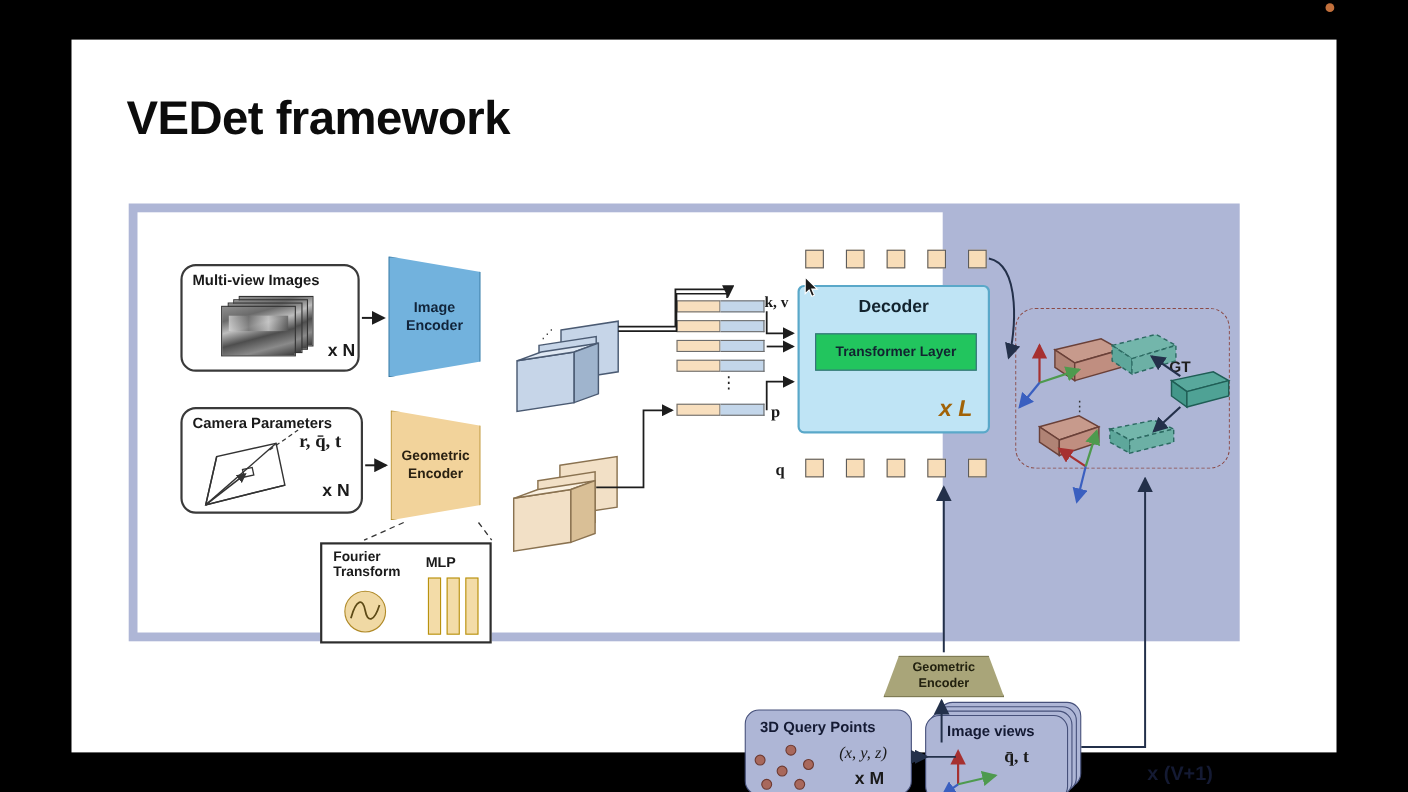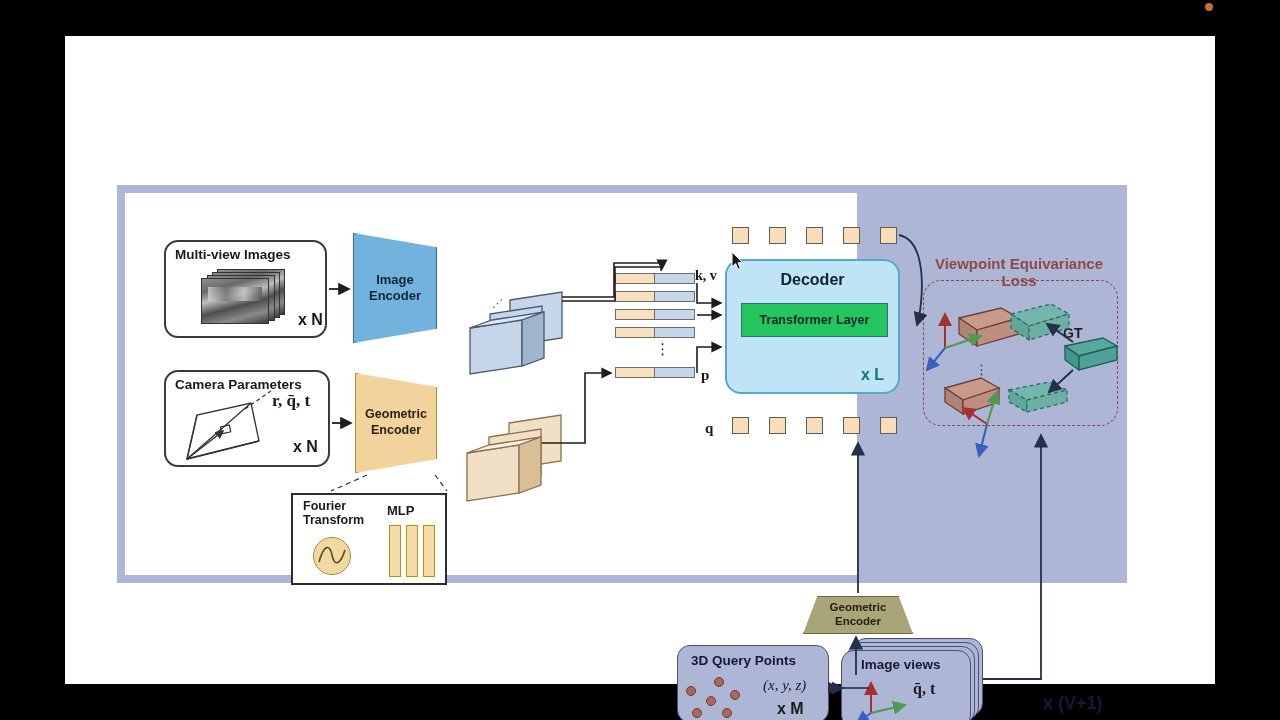--- a/index.html
+++ b/index.html
@@ -109,30 +109,30 @@
 
   
   .trow { position: absolute; height: 11px; display: flex; }
   .tkA { width: 40px; height: 100%; background: #f8dfbe; border: 1.2px solid #6d6d6d; }
   .tkB { width: 40px; height: 100%; background: #c3d6ea; border: 1.2px solid #6d6d6d; border-left: none;}
   .dots-v { position: absolute; color:#222; font-size: 15px; letter-spacing:0; line-height:4px;}
 
   
   .decoder {
     position: absolute; left: 608px; top: 74px; width: 175px; height: 135px;
-    background: #bfe4f5; border: 2px solid #5aa8c9; border-radius: 16px;
+    background: #bfe4f5; border: 2px solid #5aa8c9; border-radius: 6px;
   }
   .dec-title { position:absolute; width:100%; top:10px; text-align:center; font-size:16px; font-weight:bold; color:#12232e;}
   .tlayer {
     position: absolute; left: 14px; top: 42px; width: 147px; height: 34px;
     background: #22c55e; border: 1.4px solid #3b6a80;
     display:flex; align-items:center; justify-content:center;
     font-size: 12.5px; font-weight: bold; color:#122430;
   }
-  .xl { position:absolute; right: 14px; bottom: 8px; font-size: 16px; font-weight:bold; color:#0f766e;}
+  .xl { position:absolute; right: 14px; bottom: 8px; font-size: 21px; font-weight:bold; color:#a16207;font-style:italic;}
 
   .sq {
     position: absolute; width: 17px; height: 17px;
     background: #f8ddb8; border: 1.6px solid #5c5c5c;
   }
 
   
   .loss-title {
     position: absolute; left: 802px; top: 70px; width: 200px; text-align:center;
     font-size: 15px; font-weight: bold; color: #8b4a46;
@@ -174,20 +174,21 @@
 </style>
 </head>
 <body>
 
 <div id="root">
 
   <div class="corner-dot"></div>
 
   <div class="slide">
 
+    <div class="slide-title">VEDet framework</div>
 
     <div class="figure">
 
       <div class="fig-white"></div>
 
       <div class="rbox mvi"></div>
       <div class="lbl mvi-title">Multi-view Images</div>
       <div class="photo-stack">
         <div class="photo" style="left:16px;top:0px;"></div>
         <div class="photo" style="left:11px;top:3px;"></div>
@@ -300,21 +301,20 @@
       <div class="sq" style="left:689px; top:42px;"></div>
       <div class="sq" style="left:726px; top:42px;"></div>
       <div class="sq" style="left:763px; top:42px;"></div>
 
       <div class="sq" style="left:615px; top:232px;"></div>
       <div class="sq" style="left:652px; top:232px;"></div>
       <div class="sq" style="left:689px; top:232px;"></div>
       <div class="sq" style="left:726px; top:232px;"></div>
       <div class="sq" style="left:763px; top:232px;"></div>
 
-      <div class="loss-title">Viewpoint Equivariance Loss</div>
       <div class="loss-dash"></div>
       <div class="gt">GT</div>
 
       <svg class="ovs" style="left:806px; top:95px; width:200px; height:150px;">
 
         <g stroke="#6a4038" stroke-width="1.3">
           <polygon points="36,38 78,28 96,38 54,50" fill="#c79a8c"></polygon>
           <polygon points="36,38 54,50 54,66 36,54" fill="#b08375"></polygon>
           <polygon points="54,50 96,38 96,54 54,66" fill="#c08e80"></polygon>
         </g>

